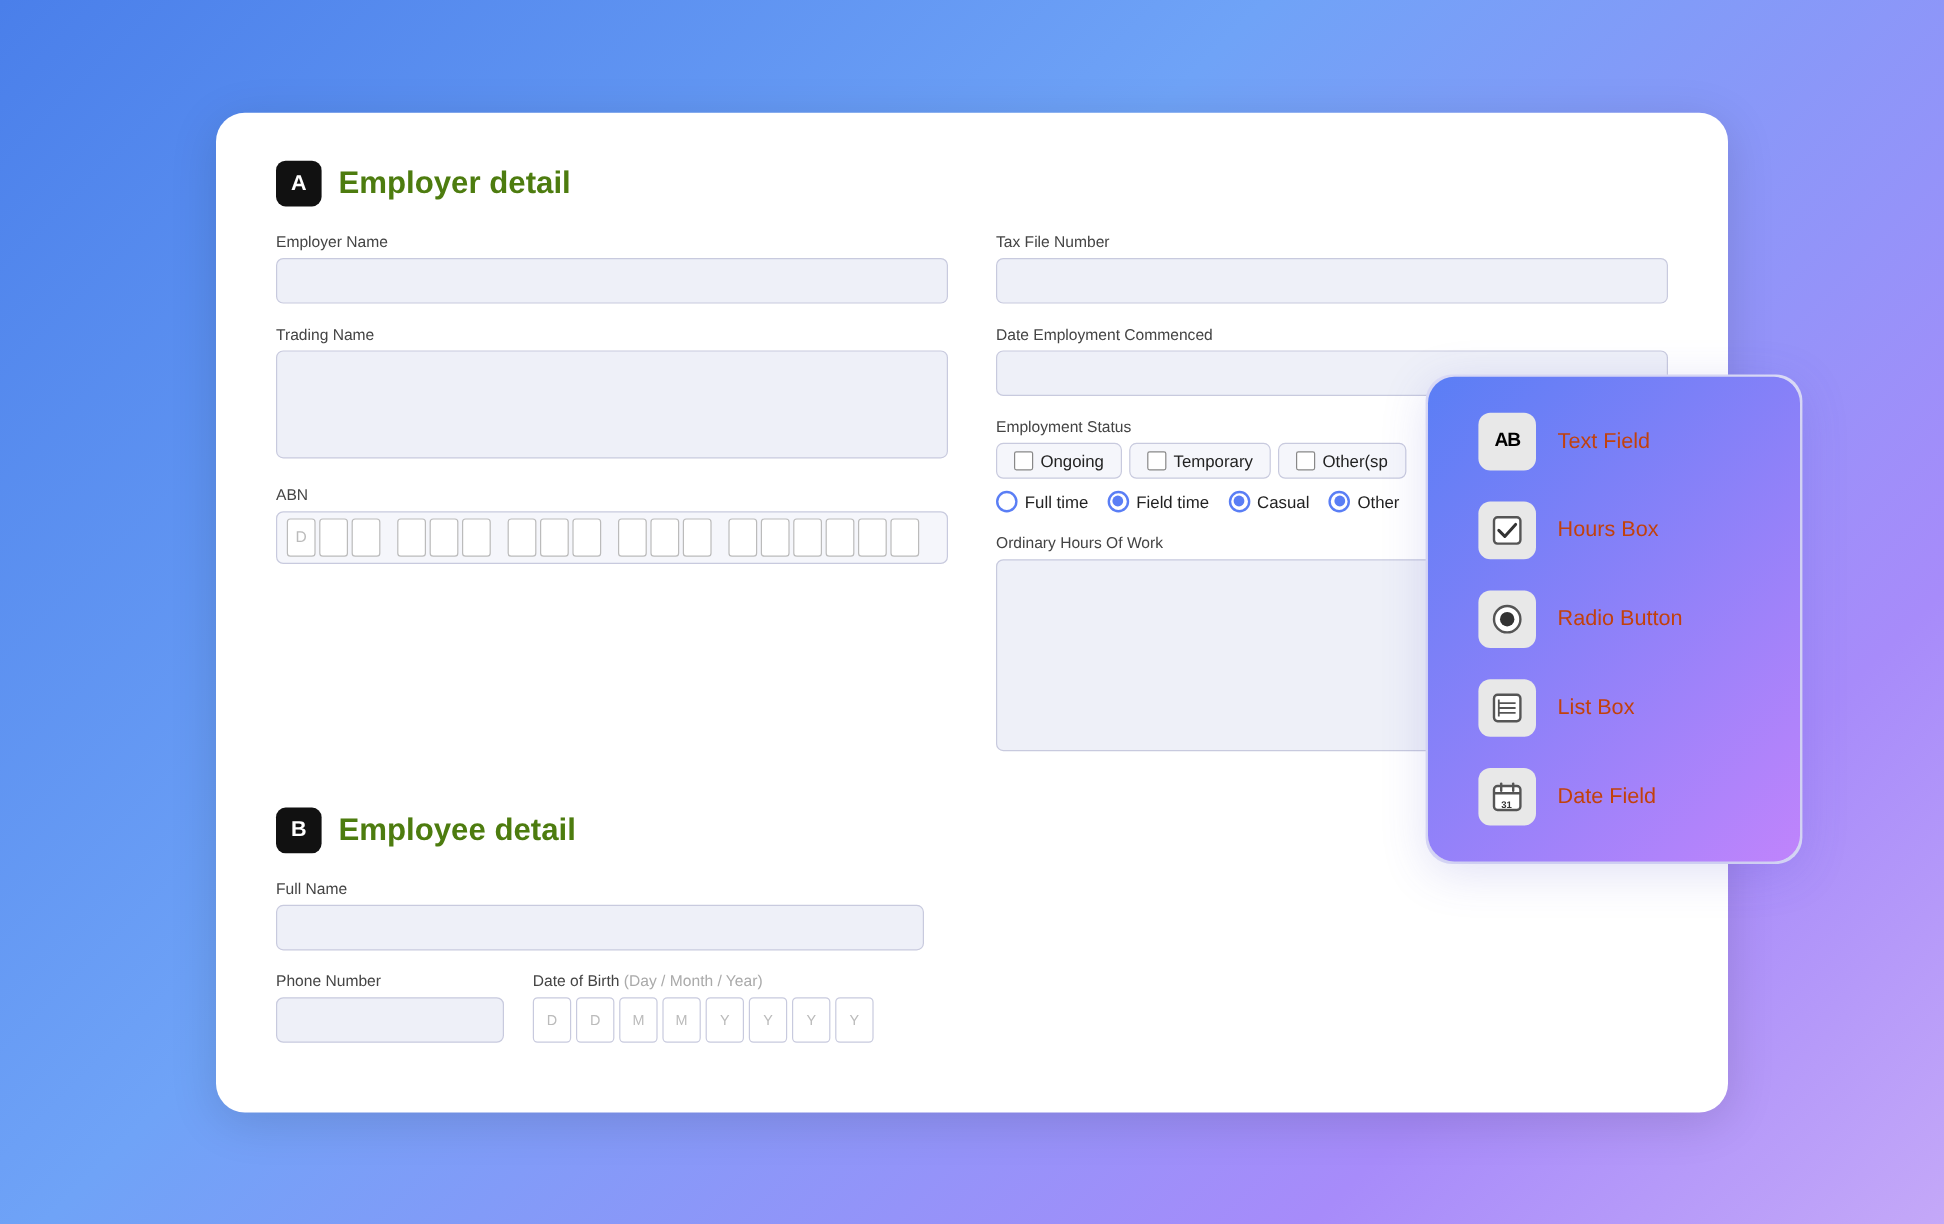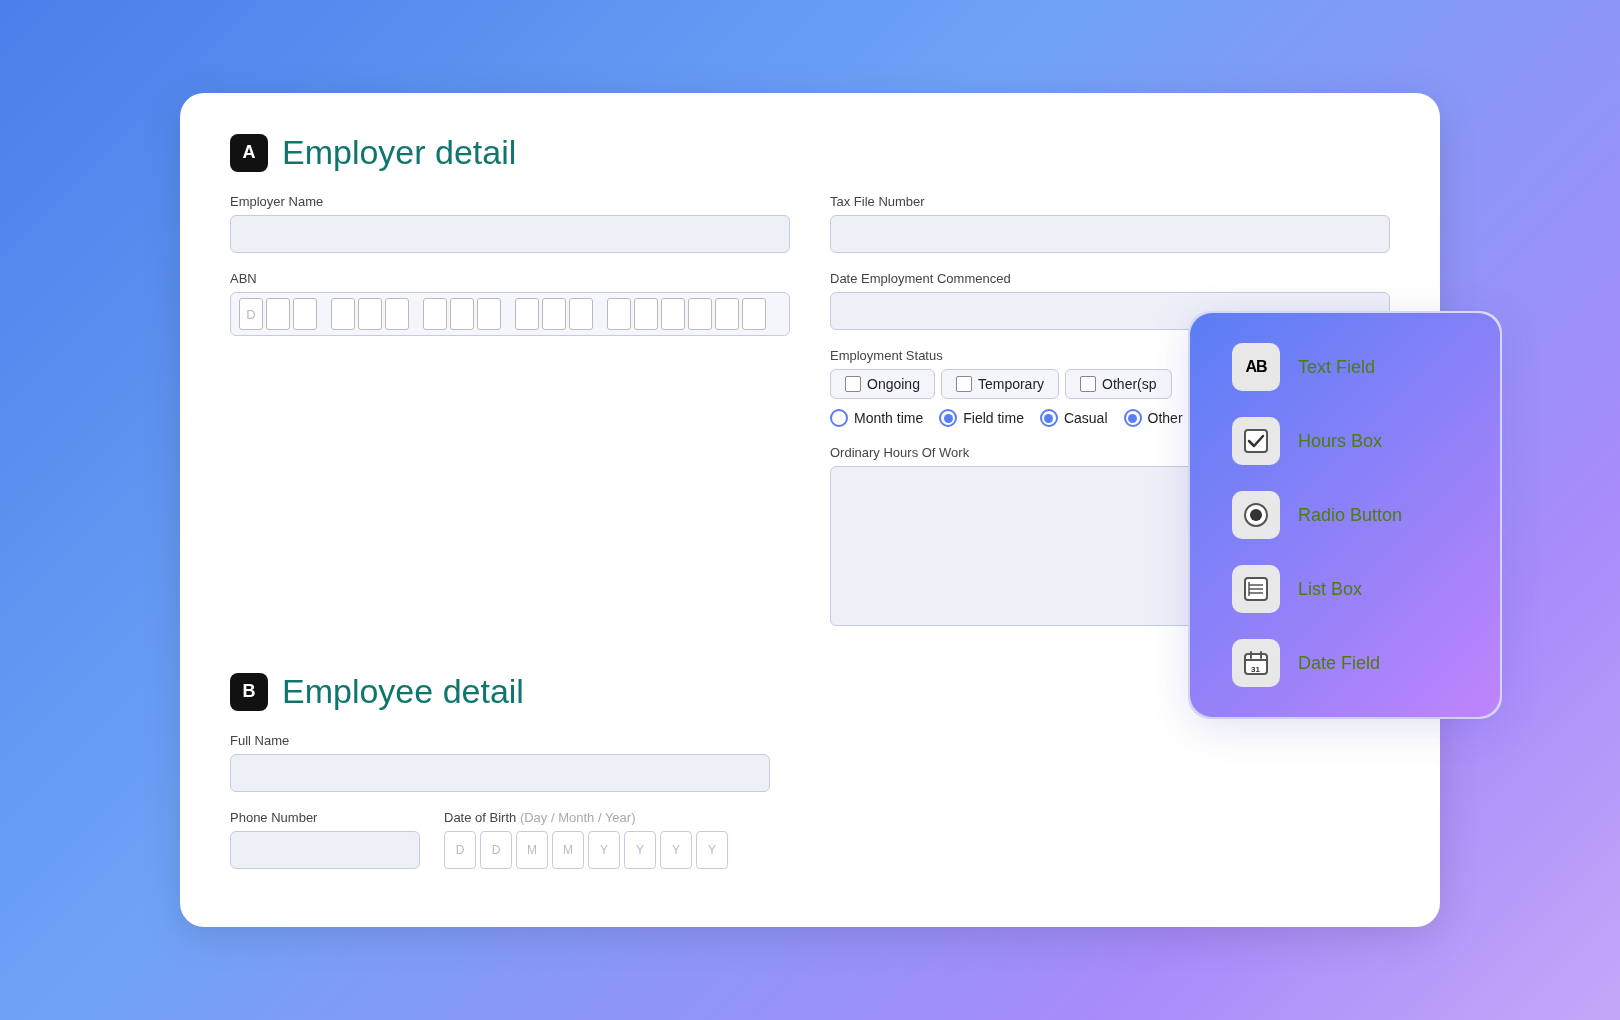--- a/index.html
+++ b/index.html
@@ -35,23 +35,23 @@
       width: 38px;
       height: 38px;
       display: flex;
       align-items: center;
       justify-content: center;
       font-size: 18px;
       font-weight: 700;
       flex-shrink: 0;
     }
     .section-title {
-      font-size: 34px;
-      font-weight: 400;
-      color: #0f766e;
+      font-size: 26px;
+      font-weight: 700;
+      color: #4d7c0f;
     }
     .form-grid {
       display: grid;
       grid-template-columns: 1fr 1fr;
       gap: 0 40px;
     }
     .field-group {
       margin-bottom: 18px;
     }
     .field-label {
@@ -239,21 +239,21 @@
       background: #f0f0f0;
       display: flex;
       align-items: center;
       justify-content: center;
       font-size: 22px;
       flex-shrink: 0;
     }
     .popup-item-label {
       font-size: 18px;
       font-weight: 500;
-      color: #4d7c0f;
+      color: #c2410c;
     }
   </style>
 </head>
 <body>
 
 <div class="main-card">
 
   <div class="section-header">
     <div class="section-badge">A</div>
     <span class="section-title">Employer detail</span>
@@ -261,20 +261,24 @@
 
   <div class="form-grid">
 
     <div>
 
       <div class="field-group">
         <span class="field-label">Employer Name</span>
         <input class="text-input" type="text" style="">
       </div>
 
+      <div class="field-group">
+        <span class="field-label">Trading Name</span>
+        <textarea class="textarea-input" style=""></textarea>
+      </div>
 
       <div class="field-group">
         <span class="field-label">ABN</span>
         <div class="abn-field-wrap">
           <div class="abn-cell first">D</div>
           <div class="abn-cell"></div>
           <div class="abn-cell"></div>
           <div class="abn-separator"></div>
           <div class="abn-cell"></div>
           <div class="abn-cell"></div>
@@ -325,21 +329,21 @@
           </div>
           <div class="checkbox-option">
             <div class="checkbox-box"></div>
             <span>Other(sp</span>
           </div>
         </div>
 
         <div class="radio-row">
           <div class="radio-option">
             <div class="radio-circle"></div>
-            <span>Month time</span>
+            <span>Full time</span>
           </div>
           <div class="radio-option">
             <div class="radio-circle selected"></div>
             <span>Field time</span>
           </div>
           <div class="radio-option">
             <div class="radio-circle selected"></div>
             <span>Casual</span>
           </div>
           <div class="radio-option">

